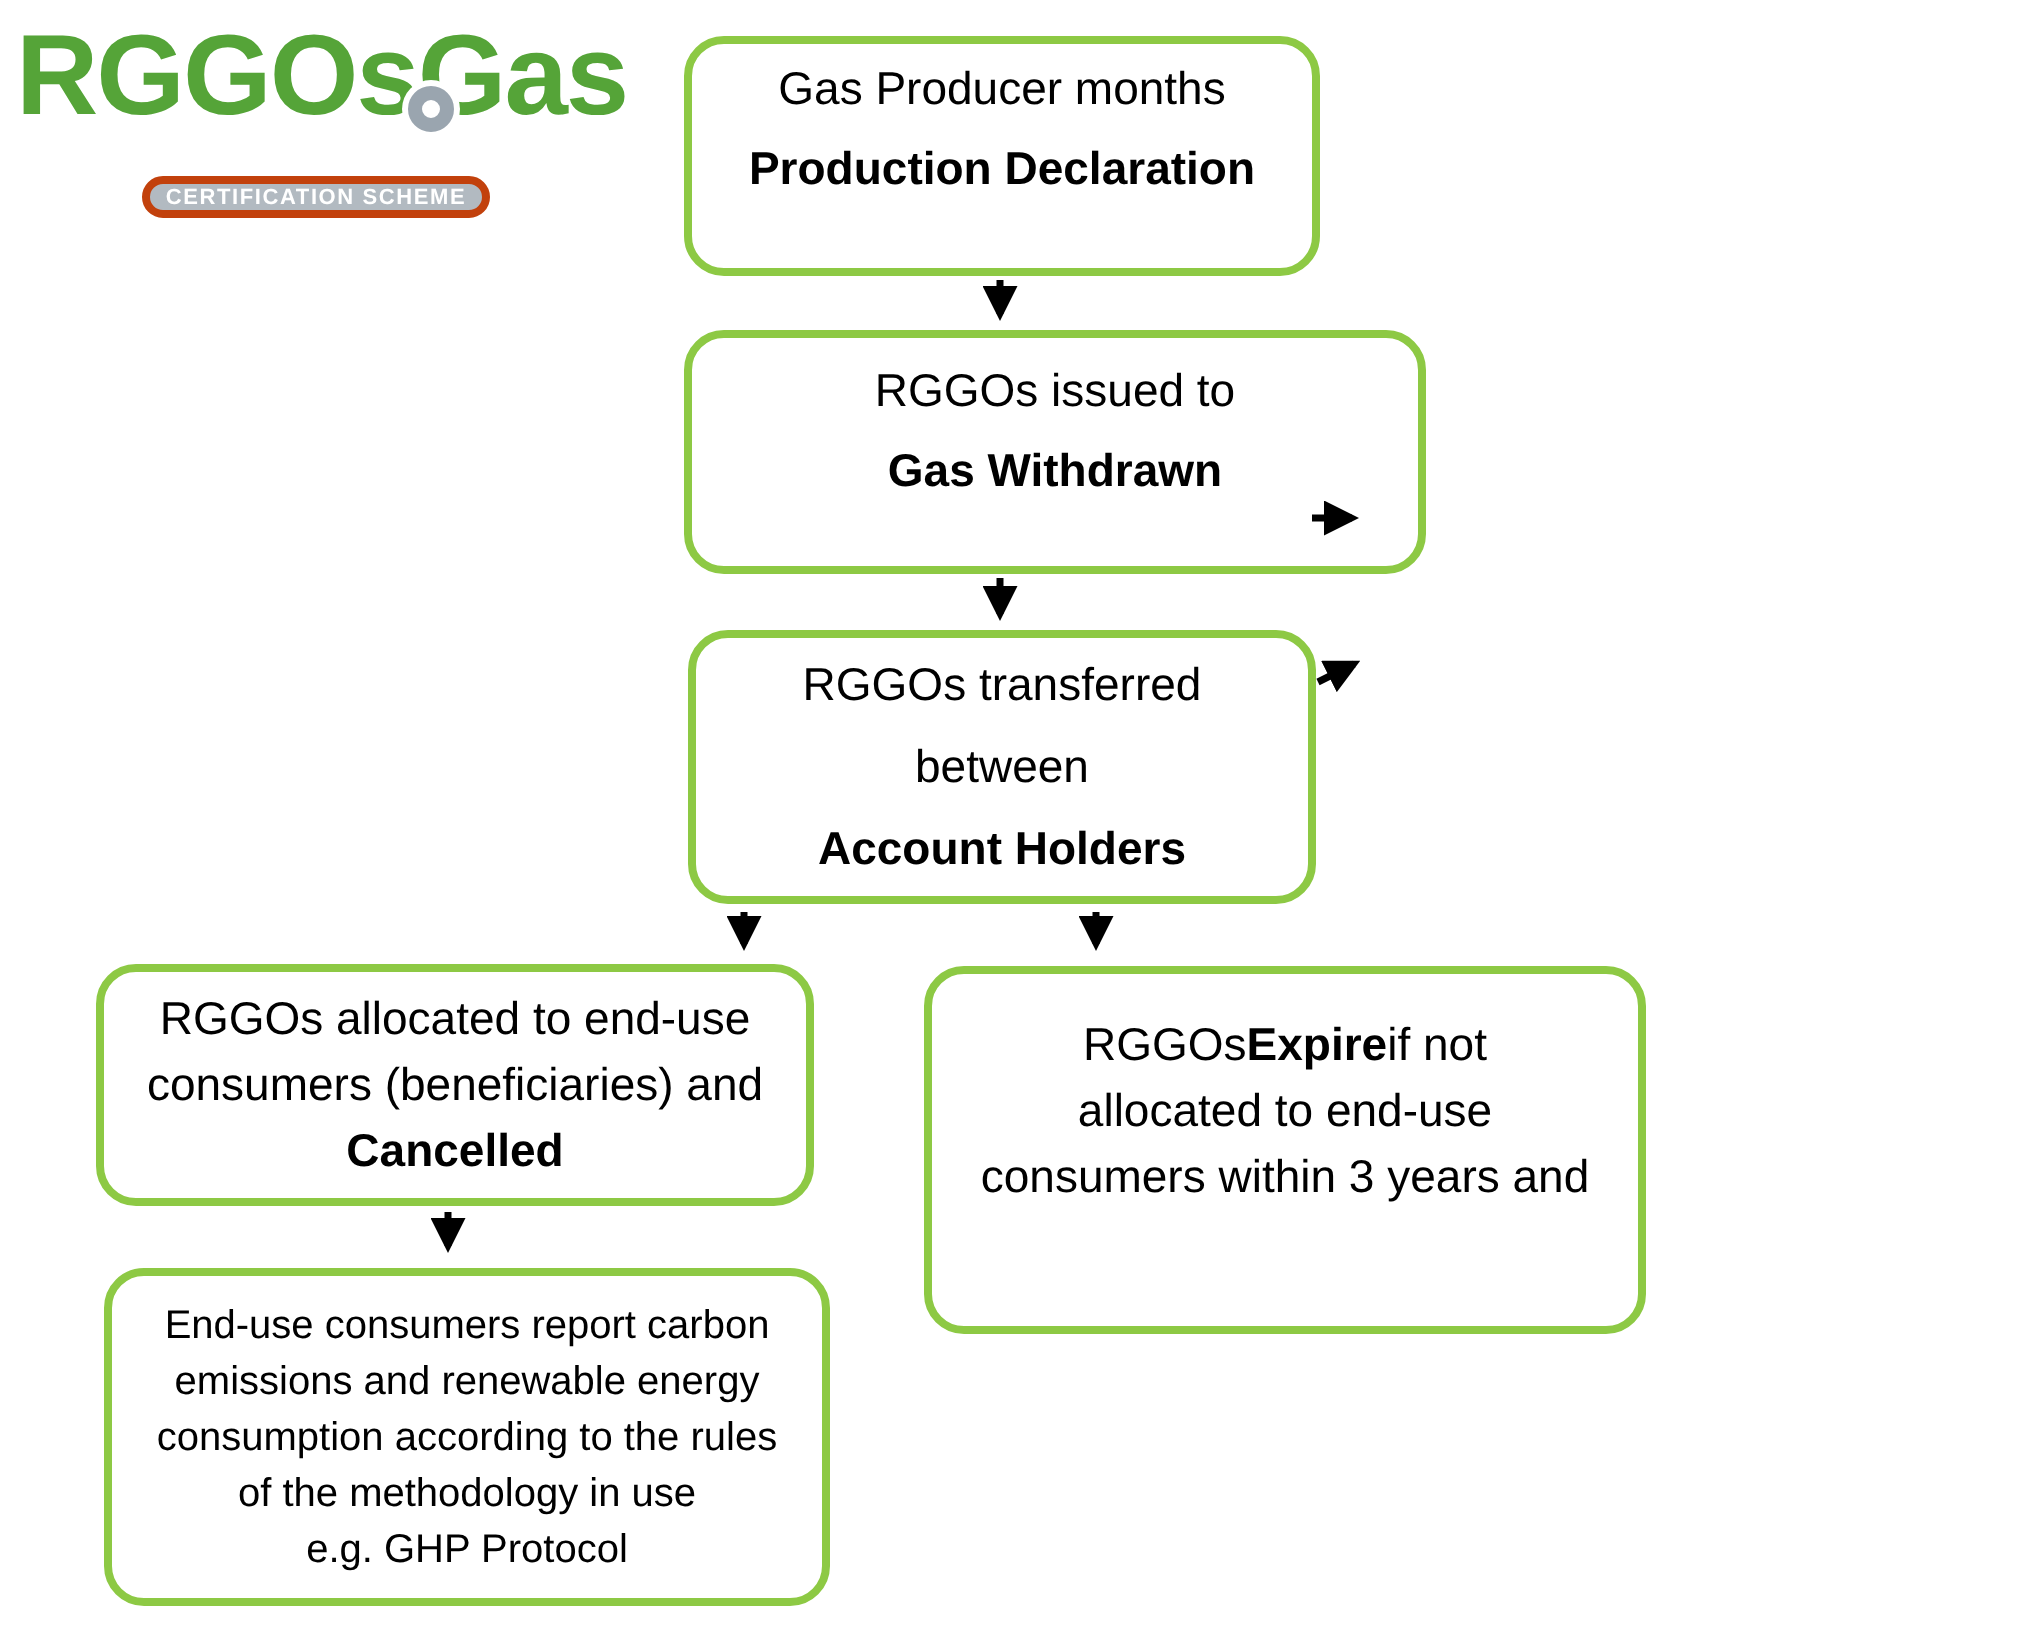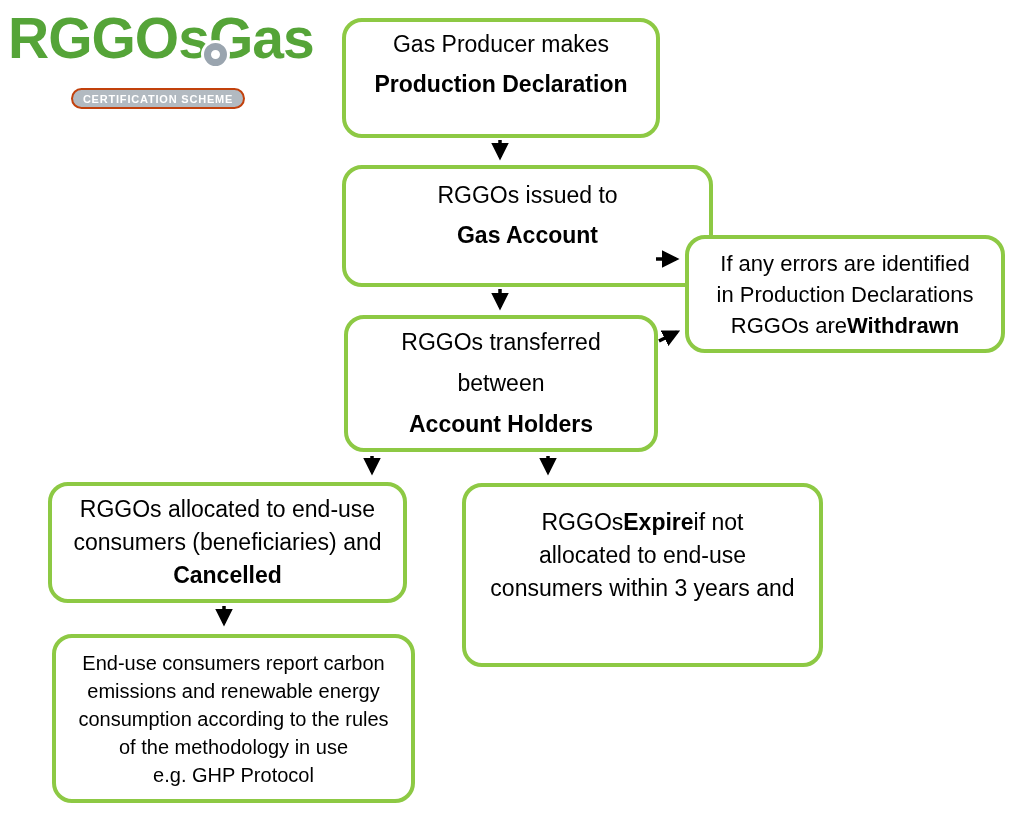--- a/index.html
+++ b/index.html
@@ -24,21 +24,21 @@
     width:9px;height:9px;
     background:#ffffff;
     border:7px solid var(--ring-gray,#9AA5AF);
     border-radius:50%;
     box-shadow:0 0 0 3px #ffffff;
   }
   .tagline{
     position:absolute;left:63px;top:78px;
     width:174px;height:21px;
     background:var(--tagline-bg,#B2BAC1);
-    border:2px solid #c2410c;
+    border:4px solid #c2410c;
     border-radius:13px;
     box-sizing:border-box;
     display:flex;align-items:center;justify-content:center;
     color:#ffffff;font-size:11px;font-weight:bold;letter-spacing:0.8px;
     white-space:nowrap;
   }
   
   .node{
     position:absolute;
     box-sizing:border-box;
@@ -70,37 +70,29 @@
 
 <div class="stage">
 
   <div class="logo-wrap">
     <div class="logo-text"><span>RGGOs</span><span>Gas</span></div>
     <div class="logo-ring"></div>
     <div class="tagline">CERTIFICATION SCHEME</div>
   </div>
 
   <div class="node" id="node-production">
-    <span>Gas Producer makes</span>
+    <span>Gas Producer months</span>
     <span class="b">Production Declaration</span>
   </div>
 
   <div class="node" id="node-issued">
     <span>RGGOs issued to</span>
-    <span class="b">Gas Account</span>
+    <span class="b">Gas Withdrawn</span>
   </div>
 
-  <div class="node" id="node-withdrawn">
-    <span>If any errors are identified</span>
-    <span>in Production Declarations</span>
-    <span class="inline-row">
-        <span>RGGOs are </span>
-        <span class="b">Withdrawn</span>
-      </span>
-  </div>
 
   <div class="node" id="node-transferred">
     <span>RGGOs transferred</span>
     <span>between</span>
     <span class="b">Account Holders</span>
   </div>
 
   <div class="node" id="node-cancelled">
     <span>RGGOs allocated to end-use</span>
     <span>consumers (beneficiaries) and</span>

